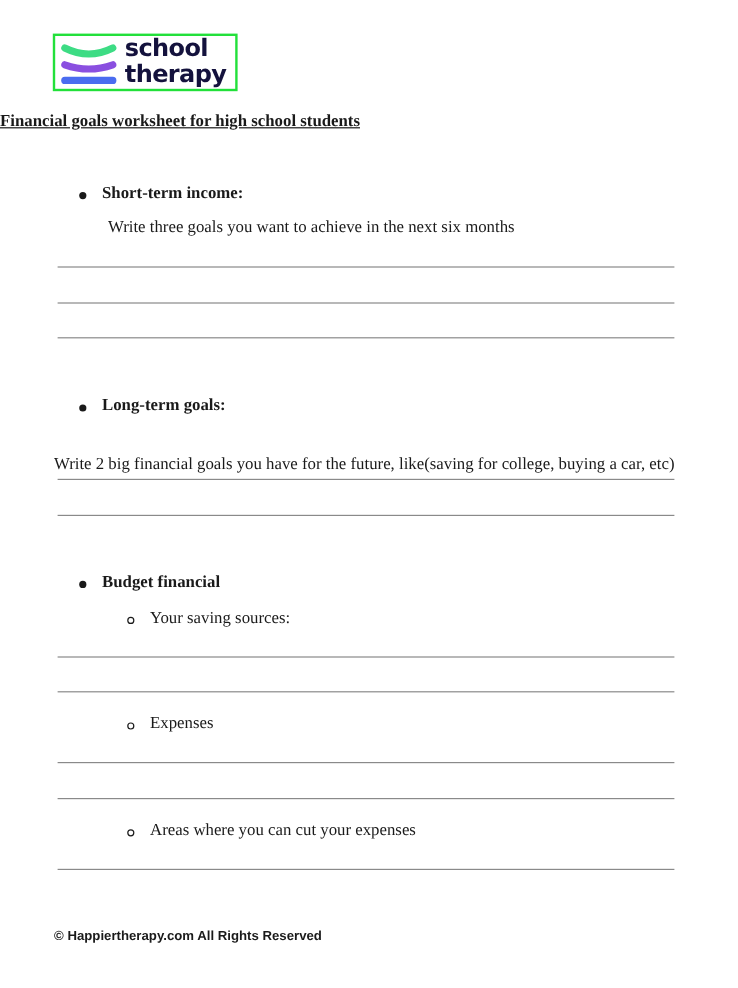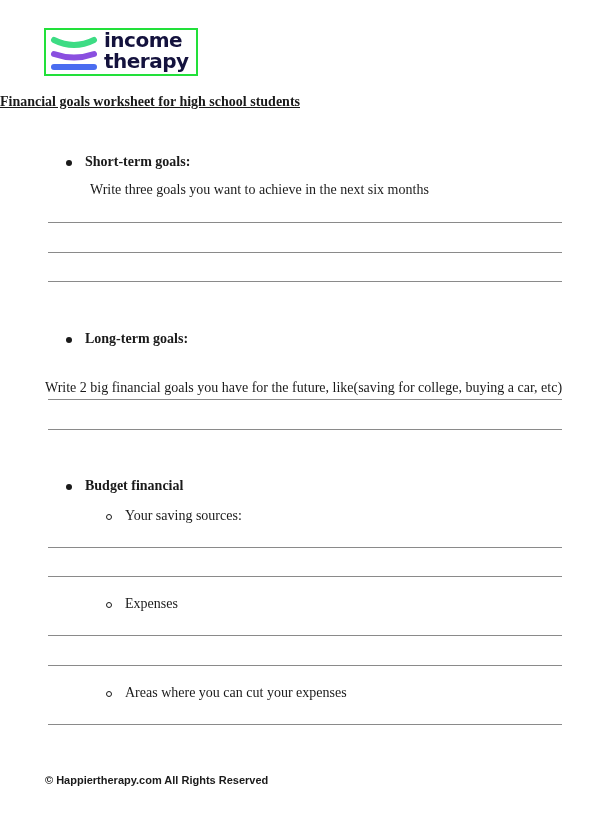--- a/index.html
+++ b/index.html
@@ -43,30 +43,30 @@
 </head>
 <body>
 
 <div class="logo">
   <svg class="logo-stripes" viewBox="0 0 48 38">
     <path d="M4 6 Q24 16 44 6" stroke="#3ddc84" stroke-width="6" fill="none" stroke-linecap="round"></path>
     <path d="M4 20 Q24 27 44 20" stroke="#8a4fe0" stroke-width="6" fill="none" stroke-linecap="round"></path>
     <path d="M4 33 L44 33" stroke="#4a6cf0" stroke-width="6" fill="none" stroke-linecap="round"></path>
   </svg>
   <div class="logo-text">
-    <div>income</div>
+    <div>school</div>
     <div>therapy</div>
   </div>
 </div>
 
 <div class="title">Financial goals worksheet for high school students</div>
 
 <div class="bullet-row" style="top:154px;">
   <span class="dot"></span>
-  <span class="label">Short-term goals:</span>
+  <span class="label">Short-term income:</span>
 </div>
 <div class="instr" style="top:182px;margin-left:45px;">Write three goals you want to achieve in the next six months</div>
 <div class="line" style="top:222px;"></div>
 <div class="line" style="top:252px;"></div>
 <div class="line" style="top:281px;"></div>
 
 <div class="bullet-row" style="top:331px;">
   <span class="dot"></span>
   <span class="label">Long-term goals:</span>
 </div>

